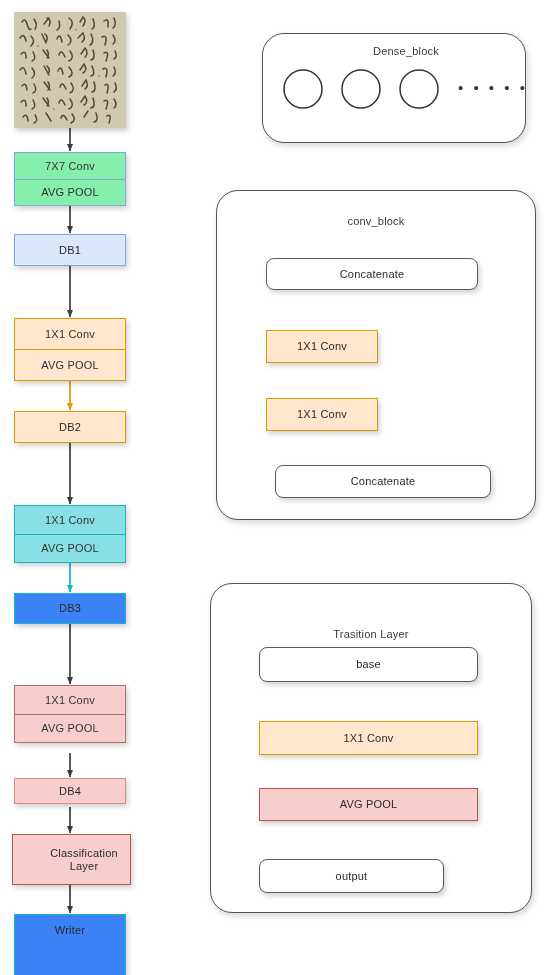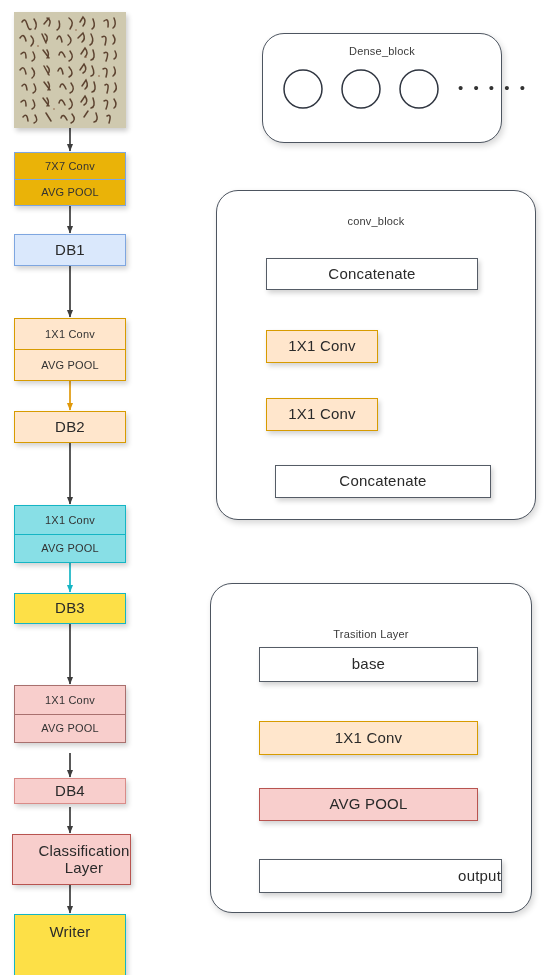--- a/index.html
+++ b/index.html
@@ -23,53 +23,53 @@
     height: 975px;
   }
 
   
   .node {
     position: absolute;
     box-sizing: border-box;
     display: flex;
     align-items: center;
     justify-content: center;
-    font-size: 15px;
+    font-size: 11px;
     line-height: 1.1;
     text-align: center;
     letter-spacing: .2px;
     box-shadow: 2px 3px 5px rgba(0,0,0,.18);
     background: #ffffff;
   }
   .node.blue   { background:#dae8fc; border:1px solid #7ea6e0; color:#2a2a2a; }
   .node.orange { background:#ffe6cc; border:1px solid #d79b00; color:#2a2a2a; }
-  .node.teal   { background:#fde047; border:1px solid #15b5c4; color:#2a2a2a; }
+  .node.teal   { background:#3b82f6; border:1px solid #15b5c4; color:#2a2a2a; }
   .node.pink   { background:#f8cecc; border:1px solid #d98b88; color:#2a2a2a; }
   .node.pinkst { background:#f8cecc; border:1px solid #b85450; color:#2a2a2a; }
   .node.plain  { background:#ffffff; border:1px solid #555c66; color:#2a2a2a; }
-  .node.rounded{ border-radius:0; }
+  .node.rounded{ border-radius:8px; }
 
   
   .stack {
     position: absolute;
     box-sizing: border-box;
     box-shadow: 2px 3px 5px rgba(0,0,0,.18);
     display: flex;
     flex-direction: column;
   }
   .stack .cell {
     flex: 1 1 0;
     display: flex;
     align-items: center;
     justify-content: center;
     font-size: 11px;
     letter-spacing: .2px;
     box-sizing: border-box;
   }
-  .stack.blue   { border:1px solid #7ea6e0; background:#eab308; }
+  .stack.blue   { border:1px solid #7ea6e0; background:#86efac; }
   .stack.blue   .cell + .cell { border-top:1px solid #7ea6e0; }
   .stack.orange { border:1px solid #d79b00; background:#ffe6cc; }
   .stack.orange .cell + .cell { border-top:1px solid #d79b00; }
   .stack.teal   { border:1px solid #15b5c4; background:#88dfe6; }
   .stack.teal   .cell + .cell { border-top:1px solid #15b5c4; }
   .stack.pink   { border:1px solid #a8706e; background:#f8cecc; }
   .stack.pink   .cell + .cell { border-top:1px solid #a8706e; }
 
   
   .group {
@@ -278,21 +278,21 @@
   </div>
 
   <div class="node pinkst" style="left:12px; top:834px; width:119px; height:51px; justify-content:center; padding-left:25px;">
     <span>Classification Layer</span>
   </div>
 
   <div class="node teal" style="left:14px; top:914px; width:112px; height:67px; align-items:flex-start; padding-top:9px;">
     <span>Writer</span>
   </div>
 
-  <div class="group" style="left:262px; top:33px; width:240px; height:110px;">
+  <div class="group" style="left:262px; top:33px; width:264px; height:110px;padding-left:12px;">
     <div class="group-title" style="top:11px;">Dense_block</div>
   </div>
   <svg style="position:absolute; left:283px; top:69px;" width="160" height="42">
     <circle cx="20" cy="20" r="19" fill="#ffffff" stroke="#2f3540" stroke-width="1.5"></circle>
     <circle cx="78" cy="20" r="19" fill="#ffffff" stroke="#2f3540" stroke-width="1.5"></circle>
     <circle cx="136" cy="20" r="19" fill="#ffffff" stroke="#2f3540" stroke-width="1.5"></circle>
   </svg>
   <div class="dots" style="left:458px; top:79px;">• • • • •</div>
 
   <div class="group" style="left:216px; top:190px; width:320px; height:330px;">
@@ -318,17 +318,17 @@
 
   <div class="node plain rounded" style="left:259px; top:647px; width:219px; height:35px;">
     <span>base</span>
   </div>
   <div class="node orange" style="left:259px; top:721px; width:219px; height:34px;">
     <span>1X1 Conv</span>
   </div>
   <div class="node pinkst" style="left:259px; top:788px; width:219px; height:33px;">
     <span>AVG POOL</span>
   </div>
-  <div class="node plain rounded" style="left:259px; top:859px; width:243px; height:34px;justify-content:flex-end;">
+  <div class="node plain rounded" style="left:259px; top:859px; width:185px; height:34px;">
     <span>output</span>
   </div>
 
 </div>
 
 </body></html>

